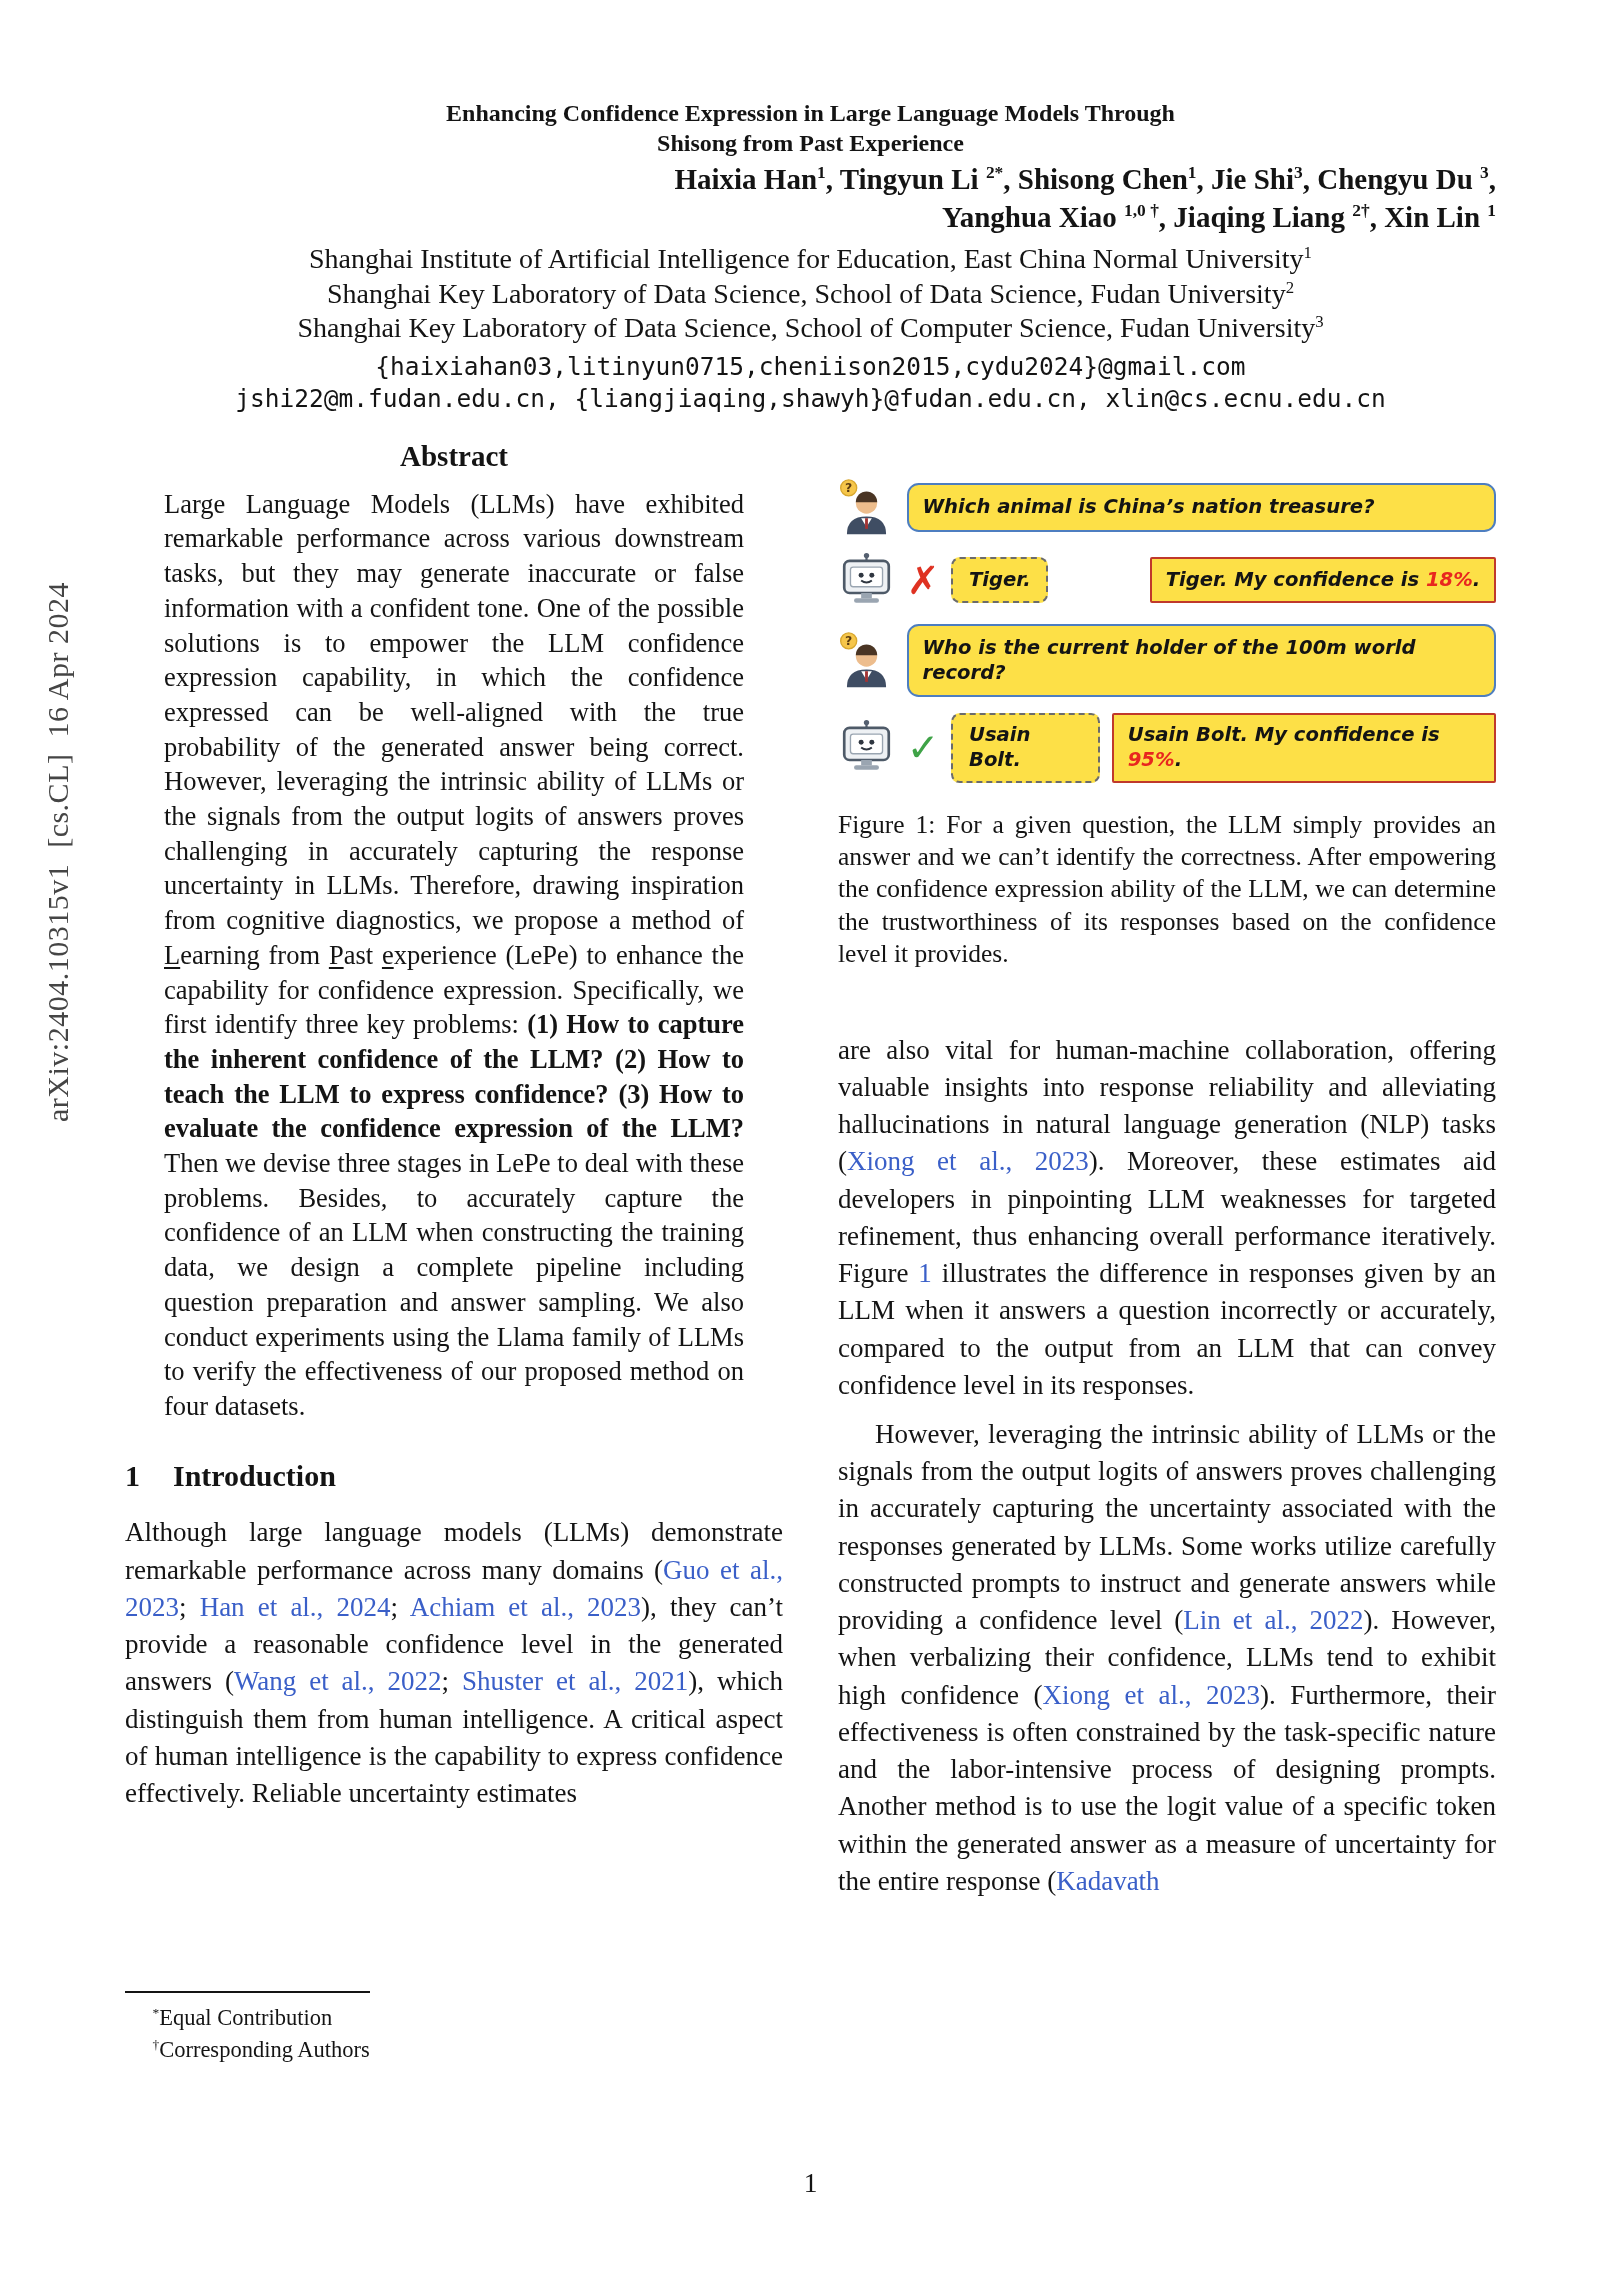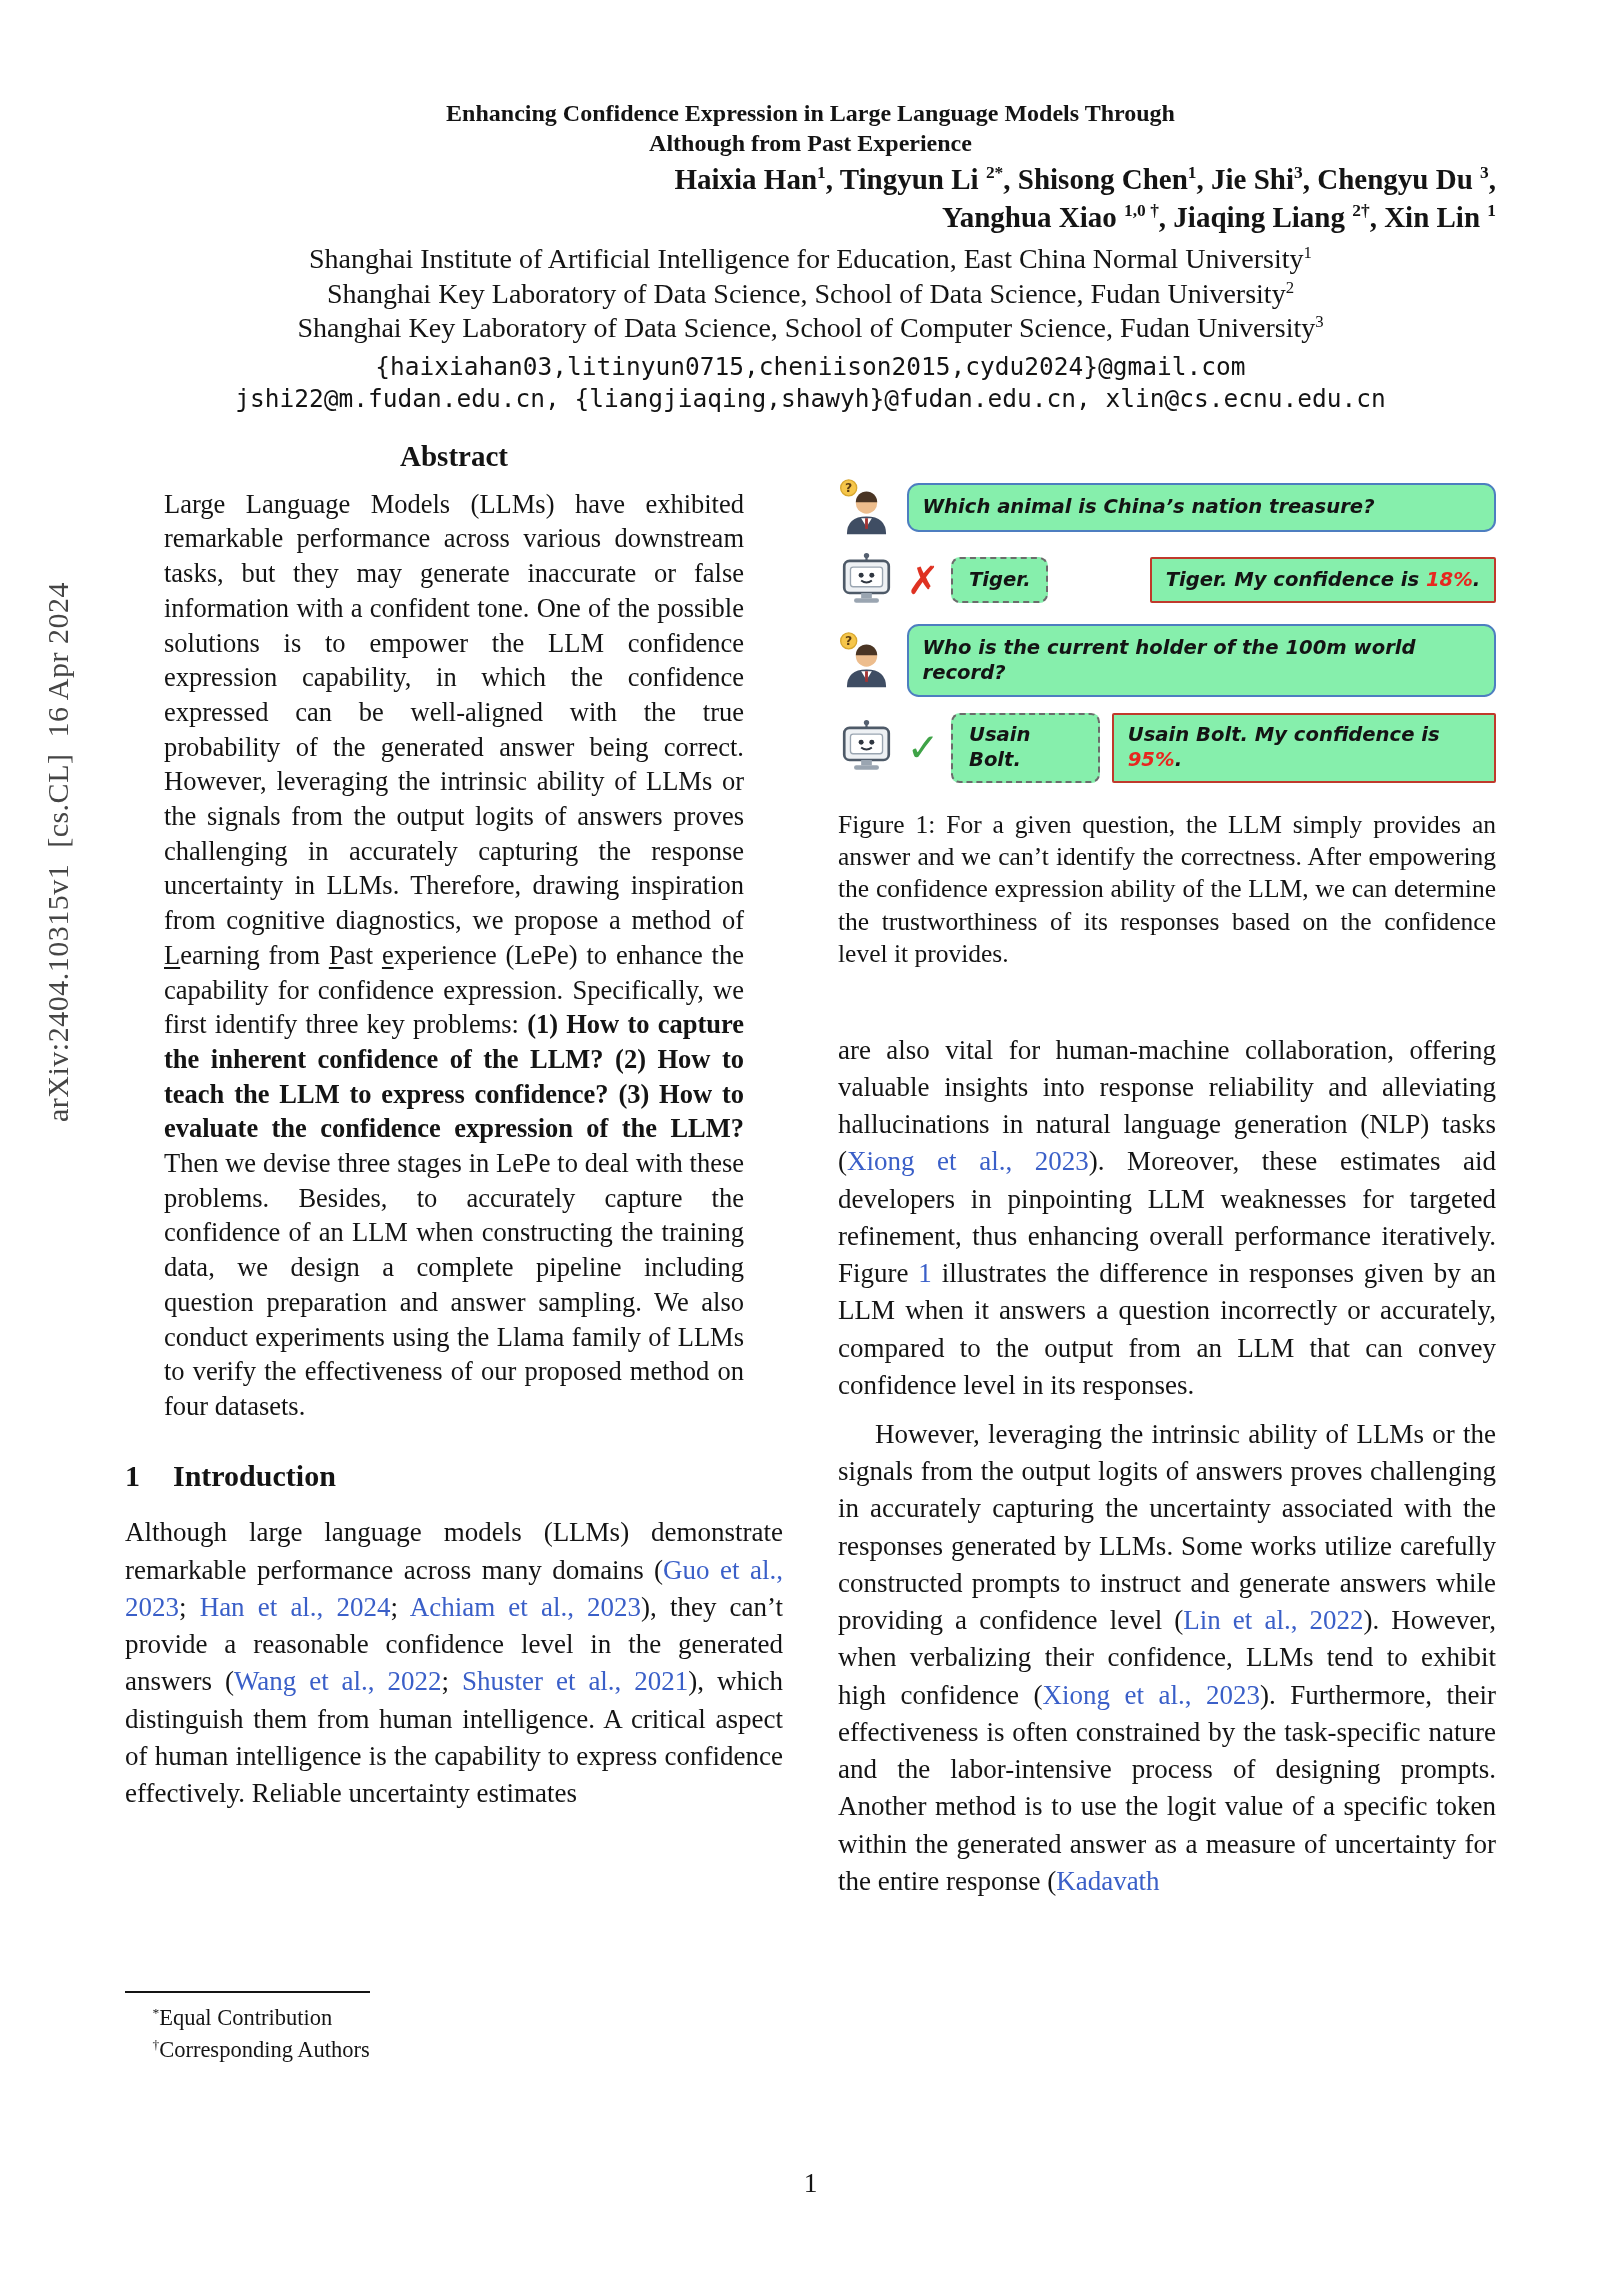--- a/index.html
+++ b/index.html
@@ -52,42 +52,42 @@
 
   
   .footnotes { margin-top:auto; padding-bottom:13.7px; font-size:22.5px; }
   .fn-rule { width:245px; border-top:2px solid #141414; margin-bottom:9.8px; }
   .fn { line-height:1.4; padding-left:27.4px; }
 
   
   .figure1 { margin-top:39px; }
   .fig-row { display:flex; align-items:center; gap:11.8px; margin-bottom:15.7px; }
   .fig-icon { flex:0 0 57px; width:57px; height:57px; }
-  .bubble { font-family:"DejaVu Sans","Liberation Sans",sans-serif; font-style:italic; font-weight:bold; font-size:19.6px; line-height:1.25; background:#86efac; }
+  .bubble { font-family:"DejaVu Sans","Liberation Sans",sans-serif; font-style:italic; font-weight:bold; font-size:19.6px; line-height:1.25; background:#fde047; }
   .q-bubble { flex:1; border:2.9px solid var(--q_border,#4d7ec0); border-radius:11.8px; padding:9.8px 13.7px; }
   .a-bubble { border:2.9px dashed var(--ans_border,#6b6b6b); border-radius:8.8px; padding:8.8px 15.7px; }
   .c-bubble { margin-left:auto; border:2.9px solid var(--conf_border,#c0392b); border-radius:2px; padding:8.8px 13.7px; }
   .pct { color:var(--pct_red,#e8261f); }
   .mark { font-family:"DejaVu Sans",sans-serif; font-size:39px; font-weight:bold; line-height:1; flex:0 0 auto; }
   .mark-wrong { color:var(--wrong_red,#df3222); }
   .mark-correct { color:var(--correct_green,#3fa347); }
   .fig-caption { font-size:25.5px; line-height:1.27; text-align:justify; margin:25.5px 0 61px; }
 
   .page-number { position:absolute; bottom:94px; left:0; right:0; text-align:center; font-size:27.4px; }
 </style>
 </head>
 <body>
 
 <div class="page">
 
   <div class="arxiv-strip">arXiv:2404.10315v1  [cs.CL]  16 Apr 2024</div>
 
   <header>
     <div class="title-line">Enhancing Confidence Expression in Large Language Models Through</div>
-    <div class="title-line">Although from Past Experience</div>
+    <div class="title-line">Shisong from Past Experience</div>
 
     <div class="authors-line"><span class="author"><span>Haixia Han</span><sup>1</sup><span>, </span></span><span class="author"><span>Tingyun Li </span><sup>2*</sup><span>, </span></span><span class="author"><span>Shisong Chen</span><sup>1</sup><span>, </span></span><span class="author"><span>Jie Shi</span><sup>3</sup><span>, </span></span><span class="author"><span>Chengyu Du </span><sup>3</sup><span>,</span></span></div>
 
     <div class="authors-line"><span class="author"><span>Yanghua Xiao </span><sup>1,0 †</sup><span>, </span></span><span class="author"><span>Jiaqing Liang </span><sup>2†</sup><span>, </span></span><span class="author"><span>Xin Lin </span><sup>1</sup><span></span></span></div>
 
     <div class="affiliations">
       <div class="affiliation"><span>Shanghai Institute of Artificial Intelligence for Education, East China Normal University</span><sup>1</sup></div>
       <div class="affiliation"><span>Shanghai Key Laboratory of Data Science, School of Data Science, Fudan University</span><sup>2</sup></div>
       <div class="affiliation"><span>Shanghai Key Laboratory of Data Science, School of Computer Science, Fudan University</span><sup>3</sup></div>
     </div>

